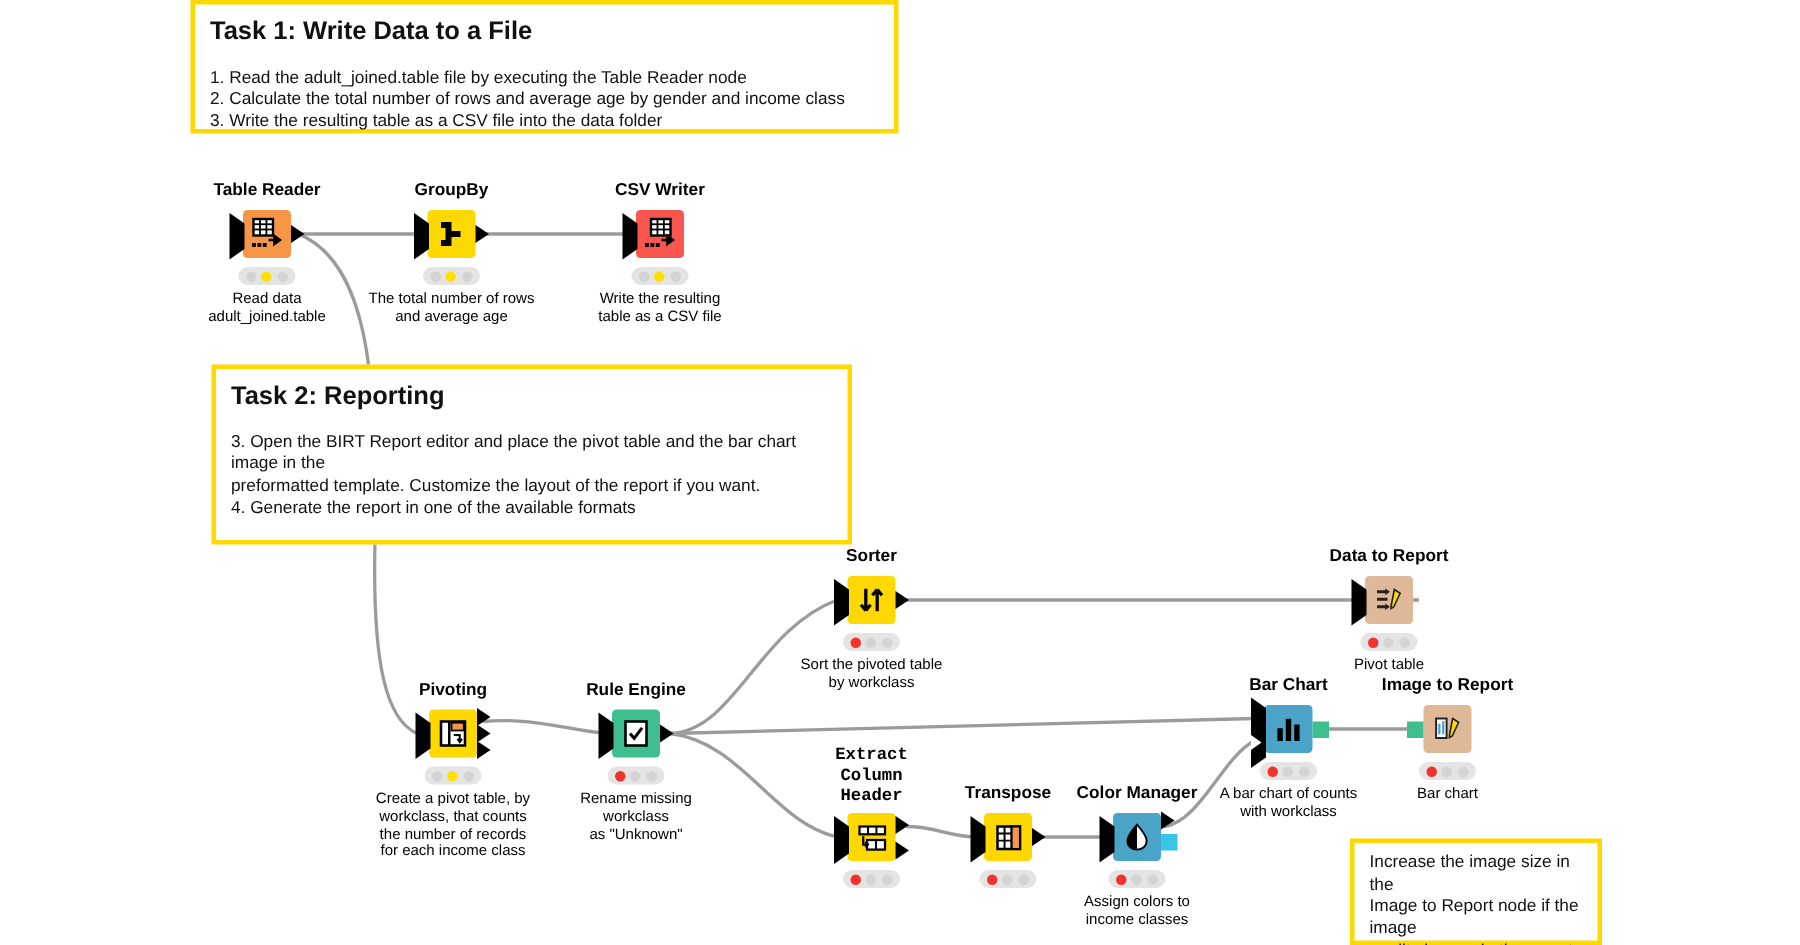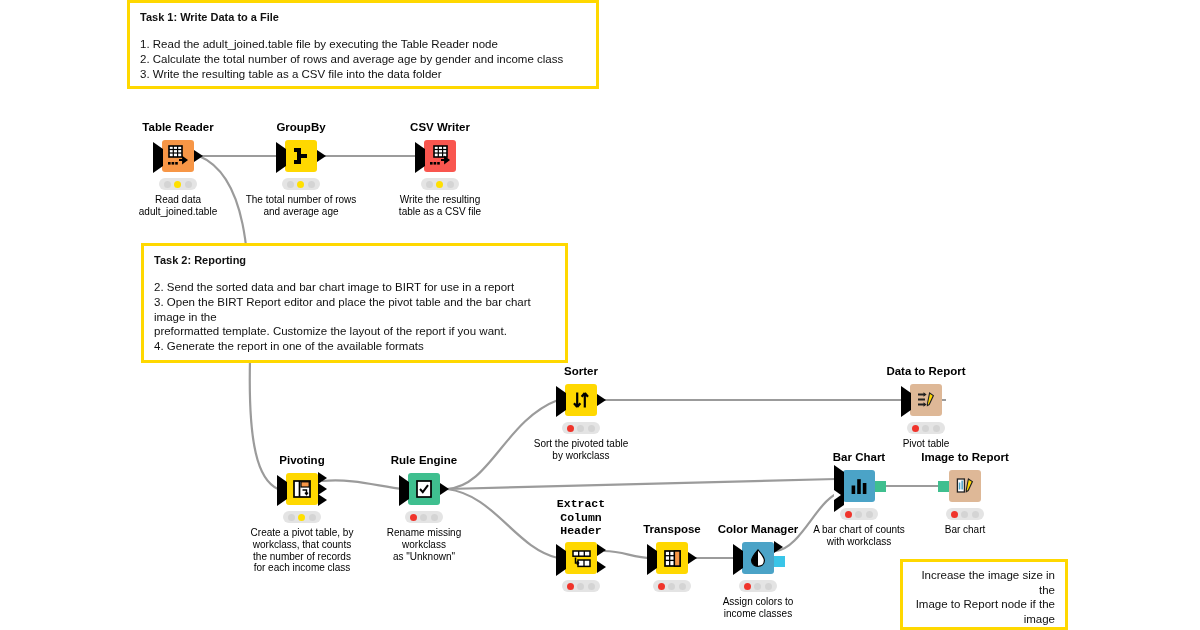--- a/index.html
+++ b/index.html
@@ -18,21 +18,21 @@
   .annot{
     position:absolute;z-index:2;
     background:#ffffff;
     border:3px solid #FFD800;
     box-sizing:border-box;
     padding:7px 10px 8px 10px;
     font-size:11.5px;
     line-height:1.28;
     color:#111;
   }
-  .annot .atitle{font-weight:bold;font-size:11px;margin:0 0 13px 0;}
+  .annot .atitle{font-weight:bold;font-size:17px;margin:0 0 13px 0;}
   .annot .aline{margin:0;white-space:pre-wrap;}
   .annot.plain .aline{margin:0;}
 
   
   .node{position:absolute;z-index:3;}
   .node-title{
     position:absolute;left:50%;transform:translateX(-50%);
     bottom:100%;margin-bottom:6px;
     font-size:11.5px;font-weight:bold;white-space:nowrap;text-align:center;
     line-height:1.15;
@@ -120,27 +120,26 @@
 
   <div class="annot" style="left:127px;top:0px;width:472px;height:89px;">
     <div class="atitle">Task 1: Write Data to a File</div>
     <p class="aline">1. Read the adult_joined.table file by executing the Table Reader node</p>
     <p class="aline">2. Calculate the total number of rows and average age by gender and income class</p>
     <p class="aline">3. Write the resulting table as a CSV file into the data folder</p>
   </div>
 
   <div class="annot" style="left:127px;top:243px;width:427px;height:120px;margin-left:14px;">
     <div class="atitle">Task 2: Reporting</div>
-    <p class="aline">2. Send the sorted data and bar chart image to BIRT for use in a report</p>
     <p class="aline">3. Open the BIRT Report editor and place the pivot table and the bar chart image in the</p>
     <p class="aline">preformatted template. Customize the layout of the report if you want.</p>
     <p class="aline">4. Generate the report in one of the available formats</p>
   </div>
 
-  <div class="annot plain" style="left:900px;top:559px;width:168px;height:71px;padding-top:6px;text-align:right;">
+  <div class="annot plain" style="left:900px;top:559px;width:168px;height:71px;padding-top:6px;">
     <p class="aline">Increase the image size in the</p>
     <p class="aline">Image to Report node if the image</p>
     <p class="aline">quality is poor in the report</p>
   </div>
 
   <div class="node" style="left:162px;top:140px;">
     <div class="node-title">Table Reader</div>
     <div class="node-body" style="background:#F79646;">
       <span class="tri-wrap" style="top:9px;">
         <span class="tri-outline"></span>

